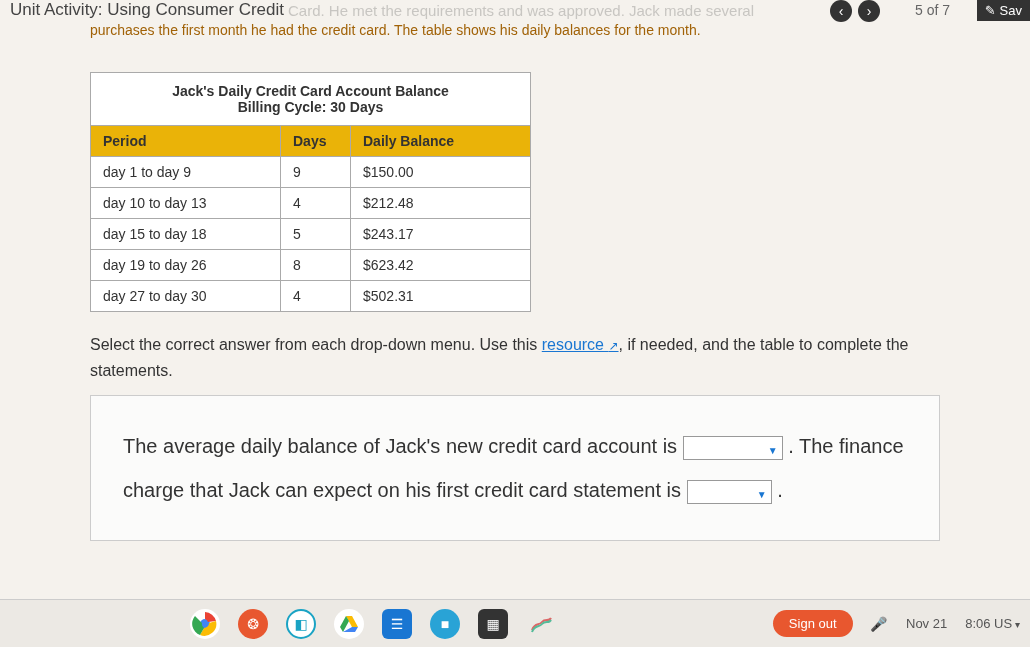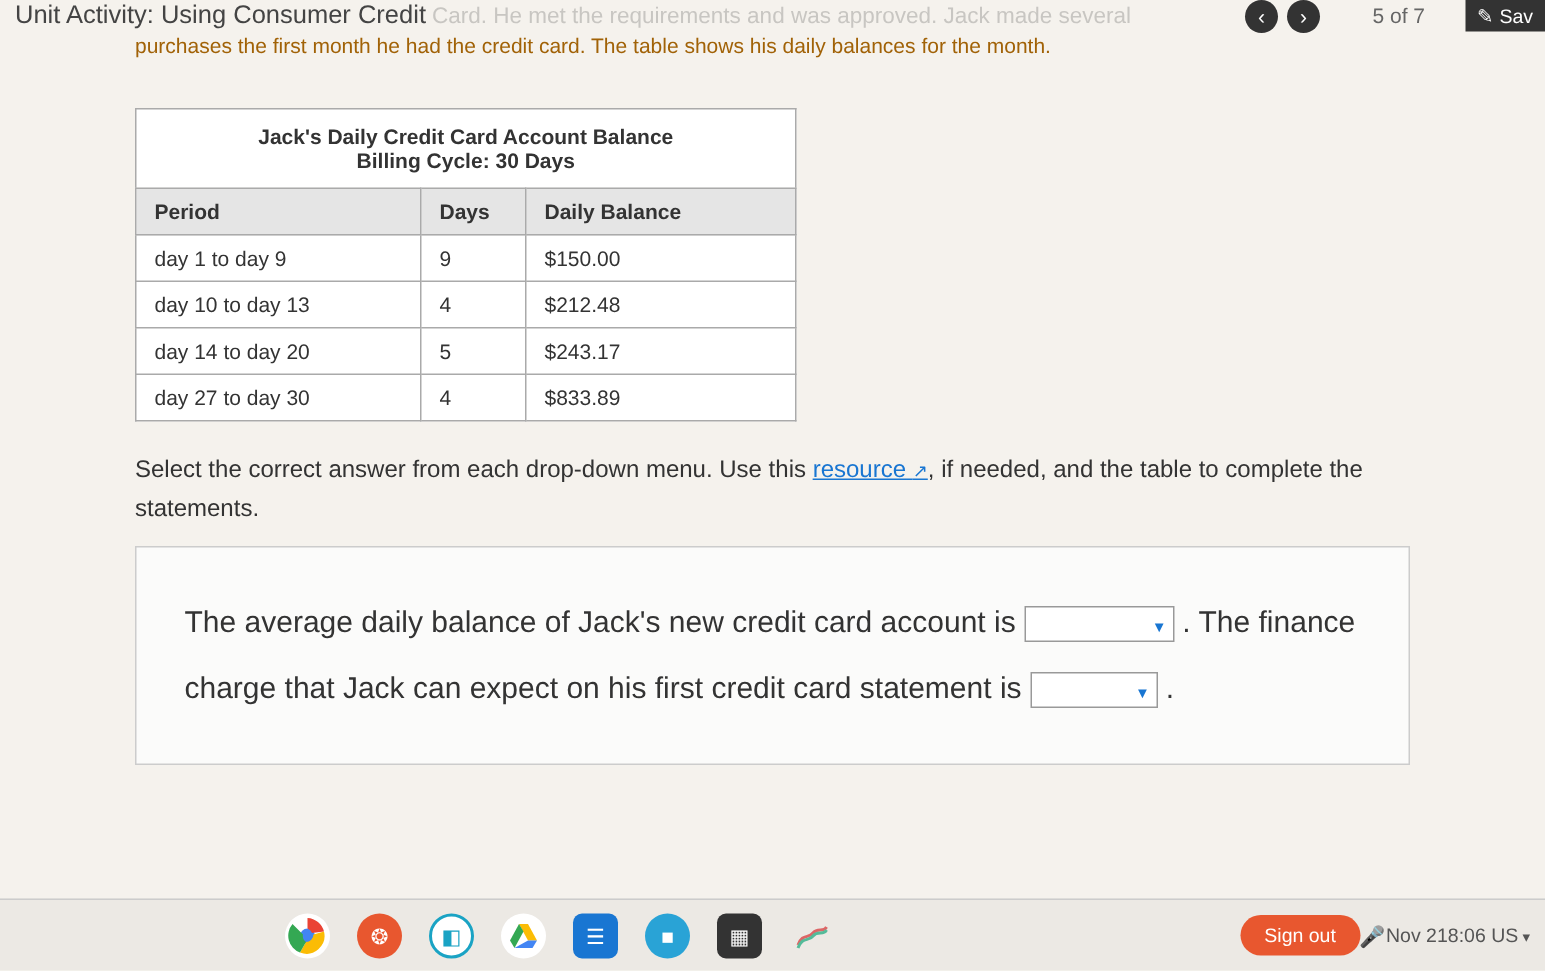--- a/index.html
+++ b/index.html
@@ -94,21 +94,21 @@
       margin-top: 16px;
     }
     table.balance-table th,
     table.balance-table td {
       border: 1px solid #aaa;
       padding: 7px 12px;
       text-align: left;
     }
     table.balance-table th {
       font-weight: 600;
-      background: #e5e5e5;
+      background: #eab308;
     }
     .col-period { width: 190px; }
     .col-days { width: 70px; }
     .col-balance { width: 180px; }
     .instruction {
       font-size: 16px;
       color: #333;
       line-height: 1.6;
       margin-bottom: 12px;
     }
@@ -166,20 +166,21 @@
     .task-icons { display: flex; gap: 18px; margin-left: 180px; }
     .task-icon {
       width: 30px; height: 30px; border-radius: 50%;
       display: flex; align-items: center; justify-content: center;
       font-size: 14px; color: #fff;
     }
     .task-right {
       margin-left: auto;
       display: flex;
       align-items: center;
+      gap: 18px;
       font-size: 13px;
       color: #555;
     }
     .signout-btn {
       background: #e8572f;
       color: #fff;
       border-radius: 16px;
       padding: 6px 16px;
       font-size: 13px;
       font-weight: 500;
@@ -227,28 +228,33 @@
         <td>day 1 to day 9</td>
         <td>9</td>
         <td>$150.00</td>
       </tr>
       <tr>
         <td>day 10 to day 13</td>
         <td>4</td>
         <td>$212.48</td>
       </tr>
       <tr>
-        <td>day 14 to day 20</td>
+        <td>day 15 to day 18</td>
         <td>5</td>
         <td>$243.17</td>
       </tr>
       <tr>
+        <td>day 19 to day 26</td>
+        <td>8</td>
+        <td>$623.42</td>
+      </tr>
+      <tr>
         <td>day 27 to day 30</td>
         <td>4</td>
-        <td>$833.89</td>
+        <td>$502.31</td>
       </tr>
     </tbody>
   </table>
 
   <p class="instruction">
     <span>Select the correct answer from each drop-down menu. Use this </span>
     <a class="resource-link">
       <span>resource</span>
       <span class="ext-icon">↗</span></a><span>, if needed, and the table to complete the statements.</span>
   </p>

